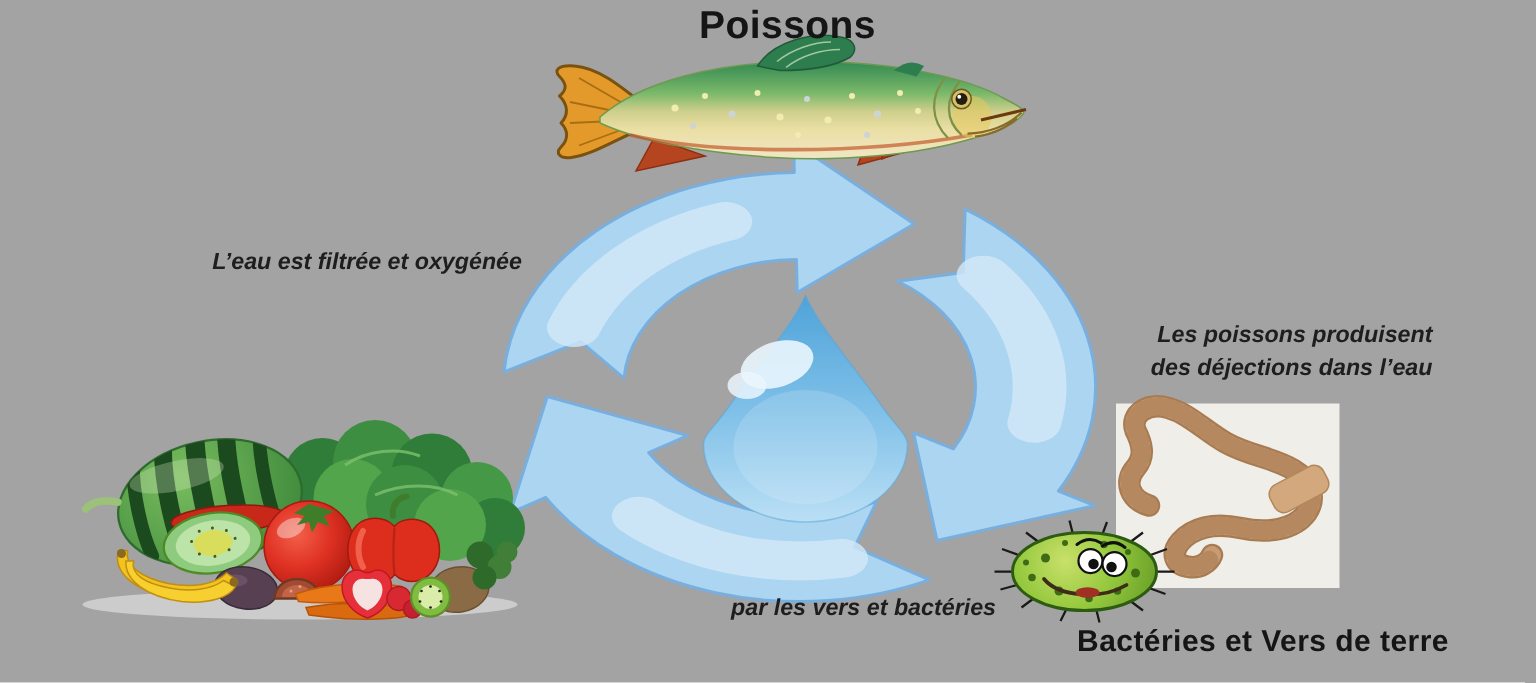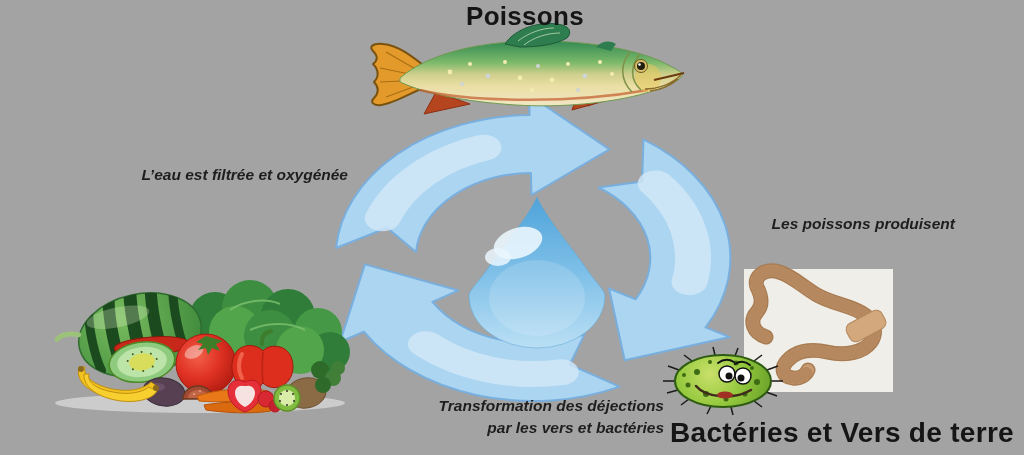--- a/index.html
+++ b/index.html
@@ -1,21 +1,21 @@
 <!DOCTYPE html>
 <html><head>
 <meta charset="utf-8">
 <style>
   html,body{margin:0;padding:0;background:#fff;}
   .stage{position:relative;width:1024px;height:455px;background:#a3a3a3;overflow:hidden;
          font-family:"Liberation Sans",sans-serif;color:#1b1b1b;}
   .stage svg{position:absolute;left:0;top:0;}
   .node-label{position:absolute;text-align:center;font-weight:bold;font-size:26px;
               letter-spacing:.3px;color:#151515;}
-  .node-label.small{font-size:28px;}
+  .node-label.small{font-size:20px;}
   .ann{position:absolute;text-align:right;font-style:italic;font-weight:600;
        font-size:15.5px;line-height:22px;color:#1e1e1e;}
   .arrow{fill:#ABD5F0;stroke:#79AFDE;stroke-width:2;stroke-linejoin:round;}
   .arrowHi{fill:none;stroke:#D3E9F9;stroke-width:26;stroke-linecap:round;opacity:.8;}
 </style>
 </head>
 <body>
 
 <div class="stage">
 
@@ -250,23 +250,23 @@
   </svg>
 
   <div class="node-label" style="left:375px;top:1px;width:300px;">Poissons</div>
 
   <div class="ann" style="left:92px;top:164px;width:256px;">
     <div>L’eau est filtrée et oxygénée</div>
   </div>
 
   <div class="ann" style="left:725px;top:168px;width:230px;margin-top:45px;">
     <div>Les poissons produisent</div>
+    <div>des déjections dans l’eau</div>
   </div>
 
   <div class="ann" style="left:410px;top:395px;width:254px;">
-    <div>Transformation des déjections</div>
     <div>par les vers et bactéries</div>
   </div>
 
 
   <div class="node-label small" style="left:660px;top:417px;width:364px;">Bactéries et Vers de terre</div>
 
 </div>
 
 </body></html>

